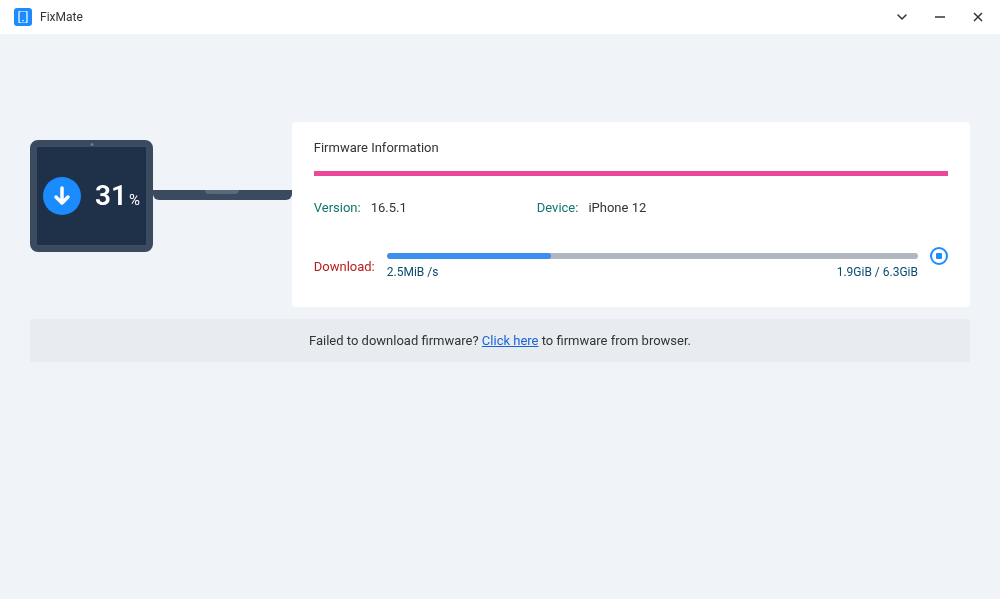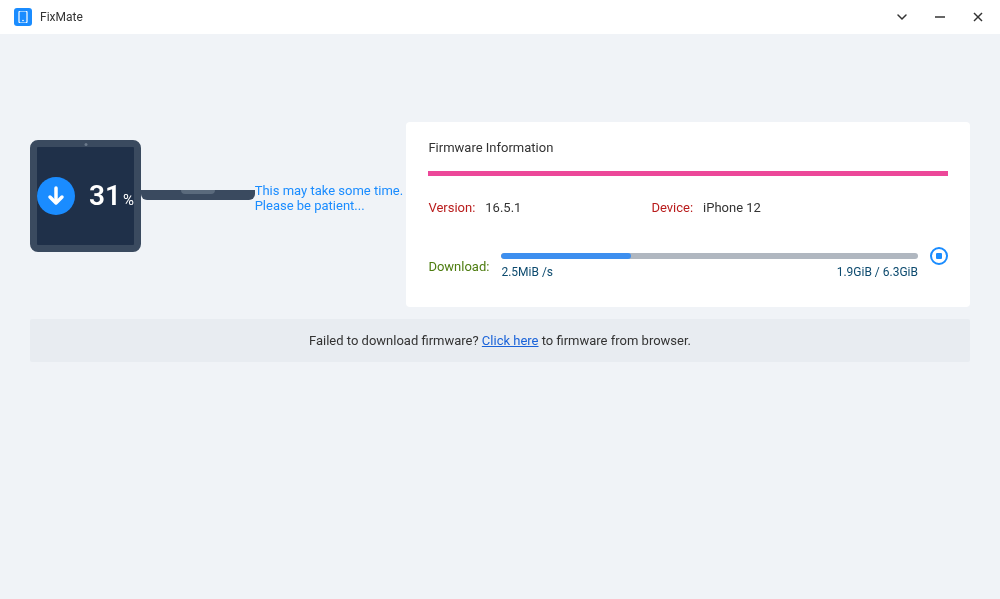--- a/index.html
+++ b/index.html
@@ -151,34 +151,34 @@
       display: flex;
       margin-top: 24px;
       gap: 130px;
     }
     .info-pair {
       display: flex;
       gap: 10px;
       font-size: 13px;
     }
     .info-label {
-      color: #b91c1c;
+      color: #0f766e;
     }
     .info-value {
       color: #333;
     }
     .download-row {
       margin-top: 38px;
       display: flex;
       align-items: center;
       gap: 12px;
     }
     .download-label {
       font-size: 13px;
-      color: #4d7c0f;
+      color: #b91c1c;
       white-space: nowrap;
     }
     .progress-container {
       flex: 1;
       display: flex;
       flex-direction: column;
       gap: 6px;
     }
     .progress-bar {
       height: 6px;
@@ -274,21 +274,20 @@
         <path d="M3 11 L9 17 L15 11" stroke="#fff" stroke-width="3.5" fill="none" stroke-linecap="round" stroke-linejoin="round"></path>
       </svg>
     </div>
     <div class="percent-text">
       <span>31</span>
       <span class="percent-sign">%</span>
     </div>
   </div>
   <div class="laptop-base"></div>
 
-  <div class="status-subtitle">This may take some time. Please be patient...</div>
 
   <div class="info-card">
     <div class="info-card-title">Firmware Information</div>
     <div class="info-row">
       <div class="info-pair">
         <span class="info-label">Version:</span>
         <span class="info-value">16.5.1</span>
       </div>
       <div class="info-pair">
         <span class="info-label">Device:</span>

